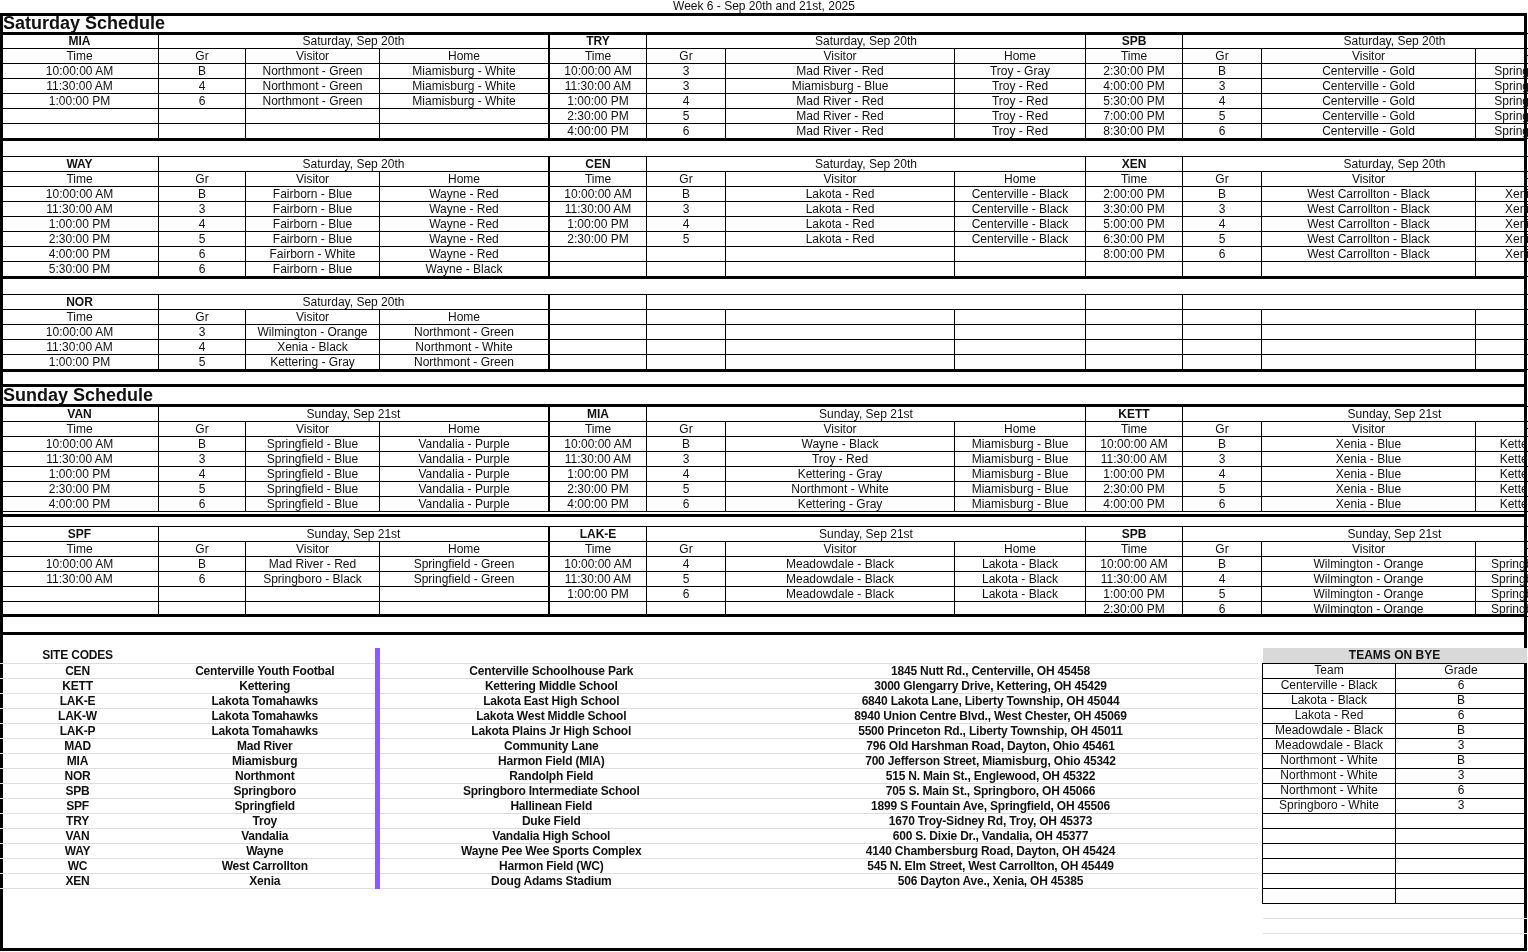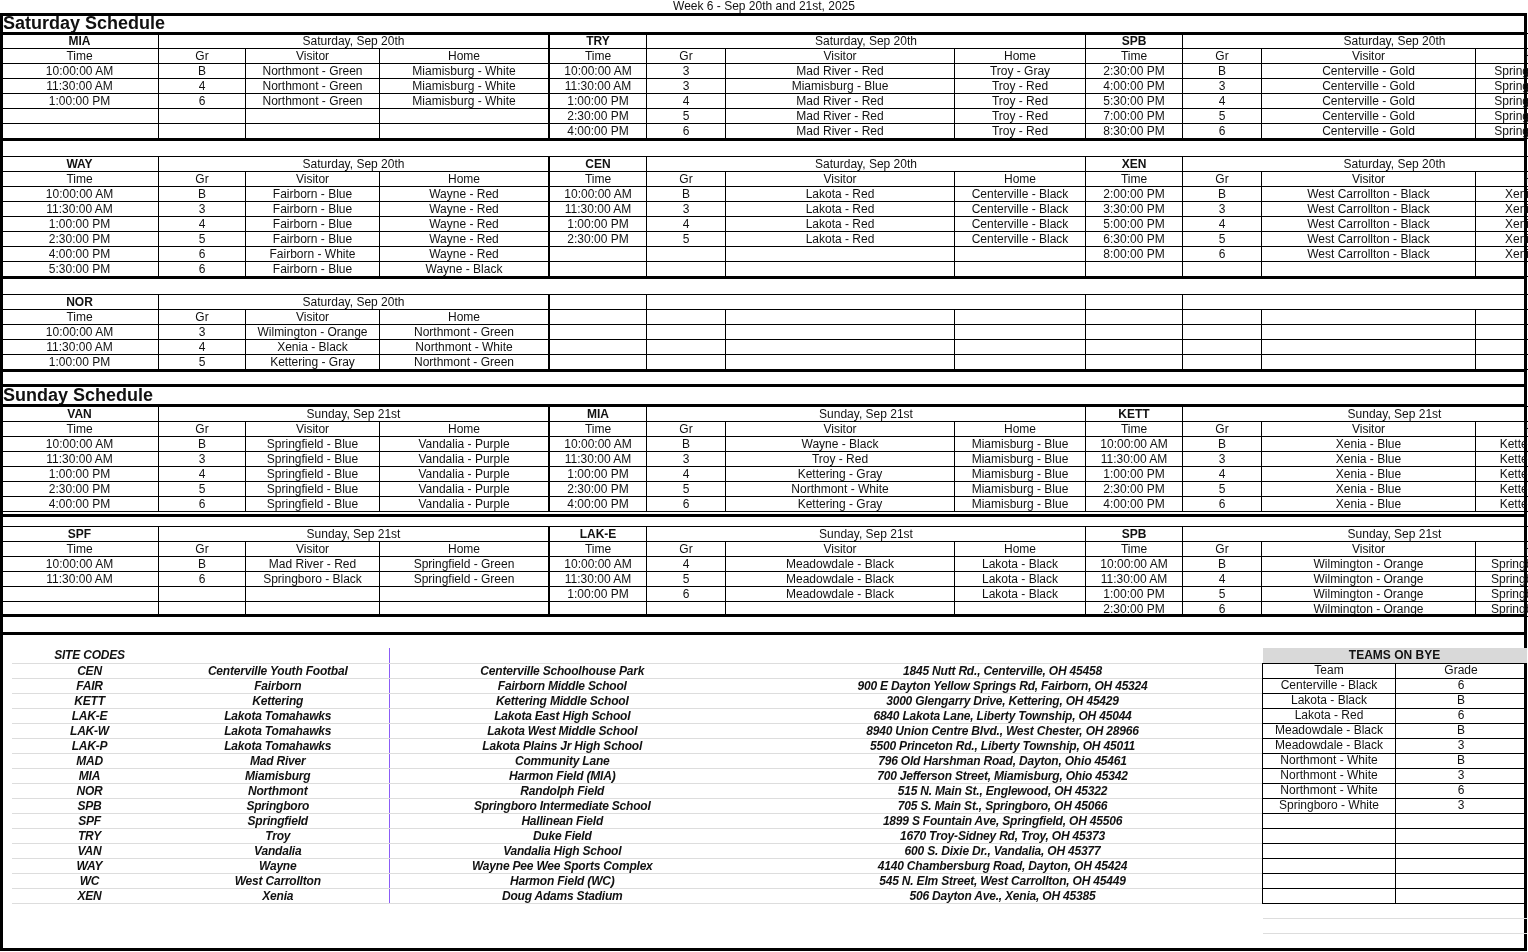--- a/index.html
+++ b/index.html
@@ -12,27 +12,27 @@
   .week-title { left: 0; top: 0; width: 1528px; text-align: center; font-size: 12px; line-height: 13px; }
   .frame { left: 0; top: 13px; width: 1527px; height: 938px; border: 3px solid #000; border-top-width: 3px; }
   .section-title { font-size: 18px; font-weight: bold; line-height: 20px; padding-left: 3px; }
   .hbar { left: 0; width: 1527px; height: 3px; background: #000; }
   table.sched { position: absolute; border-collapse: collapse; table-layout: fixed; }
   table.sched td {
     border: 1px solid #000; height: 15px; padding: 0; text-align: center;
     font-size: 12px; line-height: 13px; white-space: nowrap; overflow: hidden;
   }
   table.sched td.site { font-weight: bold; }
-  .codes { position: absolute; left: 12px; top: 648px; border-collapse: collapse; table-layout: fixed; font-style: italic; }
+  .codes { position: absolute; left: 0; top: 648px; border-collapse: collapse; table-layout: fixed; }
   .codes td {
     height: 15px; padding: 0; text-align: center; font-weight: bold;
     font-size: 12px; line-height: 14px; border-bottom: 1px solid #ddd; white-space: nowrap;
     font-family: "Liberation Sans", sans-serif; letter-spacing: -0.2px;
   }
-  .codes td.gl { border-right: 1px solid #8b5cf6; }
+  .codes td.gl { border-right: 5px solid #8b5cf6; }
   .bye { position: absolute; left: 1262px; top: 648px; border-collapse: collapse; table-layout: fixed; }
   .bye td { height: 15px; padding: 0; text-align: center; font-size: 12px; line-height: 13px; border: 1px solid #000; }
   .bye td.head { background: #d9d9d9; font-weight: bold; border: none; }
   .bye td.faint { border: none; border-bottom: 1px solid #ddd; }
 </style>
 </head>
 <body>
 
 <div class="abs week-title">Week 6 - Sep 20th and 21st, 2025</div>
 <div class="abs frame"></div>
@@ -782,42 +782,36 @@
         <td></td>
         <td></td>
     </tr>
   <tr>
         <td>CEN</td>
         <td class="gl">Centerville Youth Footbal</td>
         <td>Centerville Schoolhouse Park</td>
         <td>1845 Nutt Rd., Centerville, OH 45458</td>
       </tr>
       <tr>
-        <td>FAIR</td>
-        <td class="gl">Fairborn</td>
-        <td>Fairborn Middle School</td>
-        <td>900 E Dayton Yellow Springs Rd, Fairborn, OH 45324</td>
-      </tr>
-      <tr>
         <td>KETT</td>
         <td class="gl">Kettering</td>
         <td>Kettering Middle School</td>
         <td>3000 Glengarry Drive, Kettering, OH 45429</td>
       </tr>
       <tr>
         <td>LAK-E</td>
         <td class="gl">Lakota Tomahawks</td>
         <td>Lakota East High School</td>
         <td>6840 Lakota Lane, Liberty Township, OH 45044</td>
       </tr>
       <tr>
         <td>LAK-W</td>
         <td class="gl">Lakota Tomahawks</td>
         <td>Lakota West Middle School</td>
-        <td>8940 Union Centre Blvd., West Chester, OH 28966</td>
+        <td>8940 Union Centre Blvd., West Chester, OH 45069</td>
       </tr>
       <tr>
         <td>LAK-P</td>
         <td class="gl">Lakota Tomahawks</td>
         <td>Lakota Plains Jr High School</td>
         <td>5500 Princeton Rd., Liberty Township, OH 45011</td>
       </tr>
       <tr>
         <td>MAD</td>
         <td class="gl">Mad River</td>

